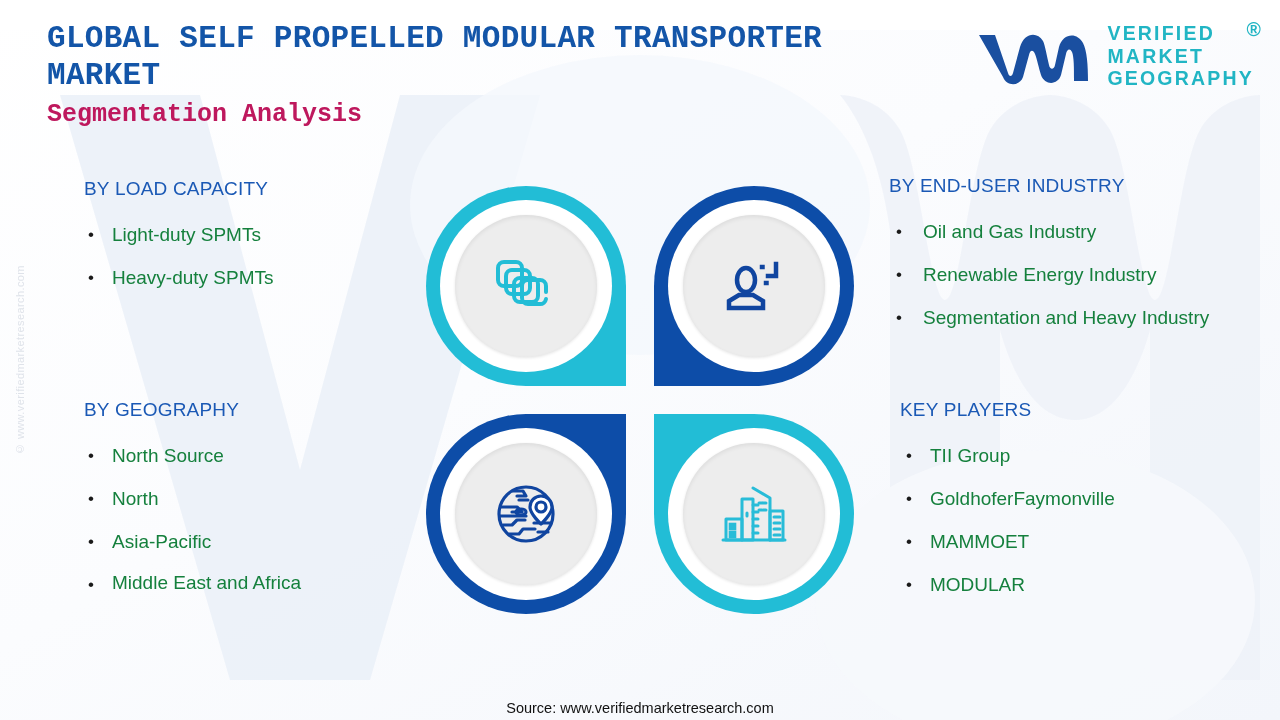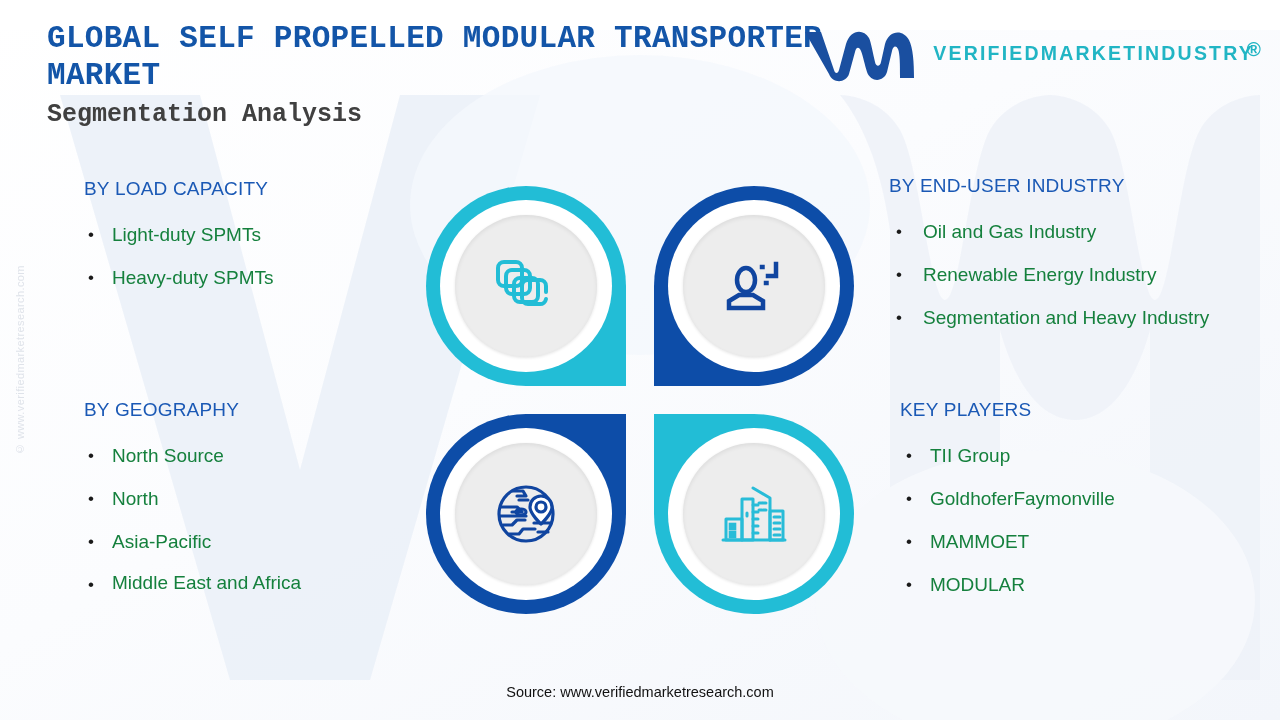--- a/index.html
+++ b/index.html
@@ -25,27 +25,27 @@
 
   
   #header{position:absolute;left:0;top:0;width:1280px;height:120px;z-index:4;}
   #title-block{position:absolute;left:47px;top:20px;width:790px;font-family:Liberation Mono, monospace;}
   #main-title{
     font-size:31px;line-height:37px;font-weight:bold;
     color:#1355a8;letter-spacing:.3px;margin:0;
   }
   #sub-title{
     font-size:25px;line-height:30px;font-weight:bold;
-    color:#404040;margin:6px 0 0 0;
+    color:#be185d;margin:6px 0 0 0;
   }
 
   
   #logo{position:absolute;right:26px;top:24px;display:flex;align-items:center;gap:12px;z-index:5;}
   #logo-mark{width:120px;height:62px;flex:0 0 auto;}
-  #logo-words{display:flex;flex-direction:row;line-height:1;position:relative;}
+  #logo-words{display:flex;flex-direction:column;line-height:1;position:relative;}
   #logo-words span{
     font-size:19.5px;font-weight:bold;color:#21b5c4;
     letter-spacing:2.2px;margin-bottom:3px;
   }
   #logo-reg{position:absolute;right:-9px;top:-4px;font-size:9px;color:#21b5c4;font-weight:bold;letter-spacing:0;}
 
   
   .col{position:absolute;z-index:4;}
   #col-load{left:84px;top:178px;width:330px;}
   #col-geo{left:84px;top:399px;width:330px;}
@@ -86,21 +86,21 @@
                0 1px 3px rgba(0,0,0,.10);
     display:flex;align-items:center;justify-content:center;
   }
   #q-tl{left:0;top:0;}
   #q-tr{left:228px;top:0;}
   #q-bl{left:0;top:228px;}
   #q-br{left:228px;top:228px;}
 
   
   #footer{
-    position:absolute;left:0;bottom:20px;width:1280px;
+    position:absolute;left:0;bottom:4px;width:1280px;
     text-align:center;font-size:14.5px;color:#111;z-index:4;
   }
 </style>
 </head>
 <body>
 
 <div id="bg-layer">
   <svg width="1280" height="720" viewBox="0 0 1280 720">
     <defs>
       <linearGradient id="bgGrad" x1="0" y1="0" x2="1" y2="1">
@@ -141,21 +141,21 @@
     <path d="M4 8 L20 8 L33 46 C34 50 37 50 38 46 L45 20
              C49 6 62 4 68 14 C70 18 72 30 74 38 C75 43 79 43 80 38
              L84 20 C88 6 102 5 108 16 C112 24 113 38 113 54
              L99 54 C99 40 99 30 97 25 C95 21 92 22 91 27
              L86 48 C83 58 70 59 66 48 C64 42 62 32 60 27
              C58 22 55 23 54 28 L48 50 C45 59 32 60 28 50 Z" fill="#1a4fa0"></path>
   </svg>
   <div id="logo-words">
     <span>VERIFIED</span>
     <span>MARKET</span>
-    <span>INDUSTRY</span>
+    <span>GEOGRAPHY</span>
     <span id="logo-reg">®</span>
   </div>
 </div>
 
 <div class="col" id="col-load">
   <div class="sec-head">BY LOAD CAPACITY</div>
   <ul class="bullets">
     <li>Light-duty SPMTs</li>
     <li>Heavy-duty SPMTs</li>
   </ul>

